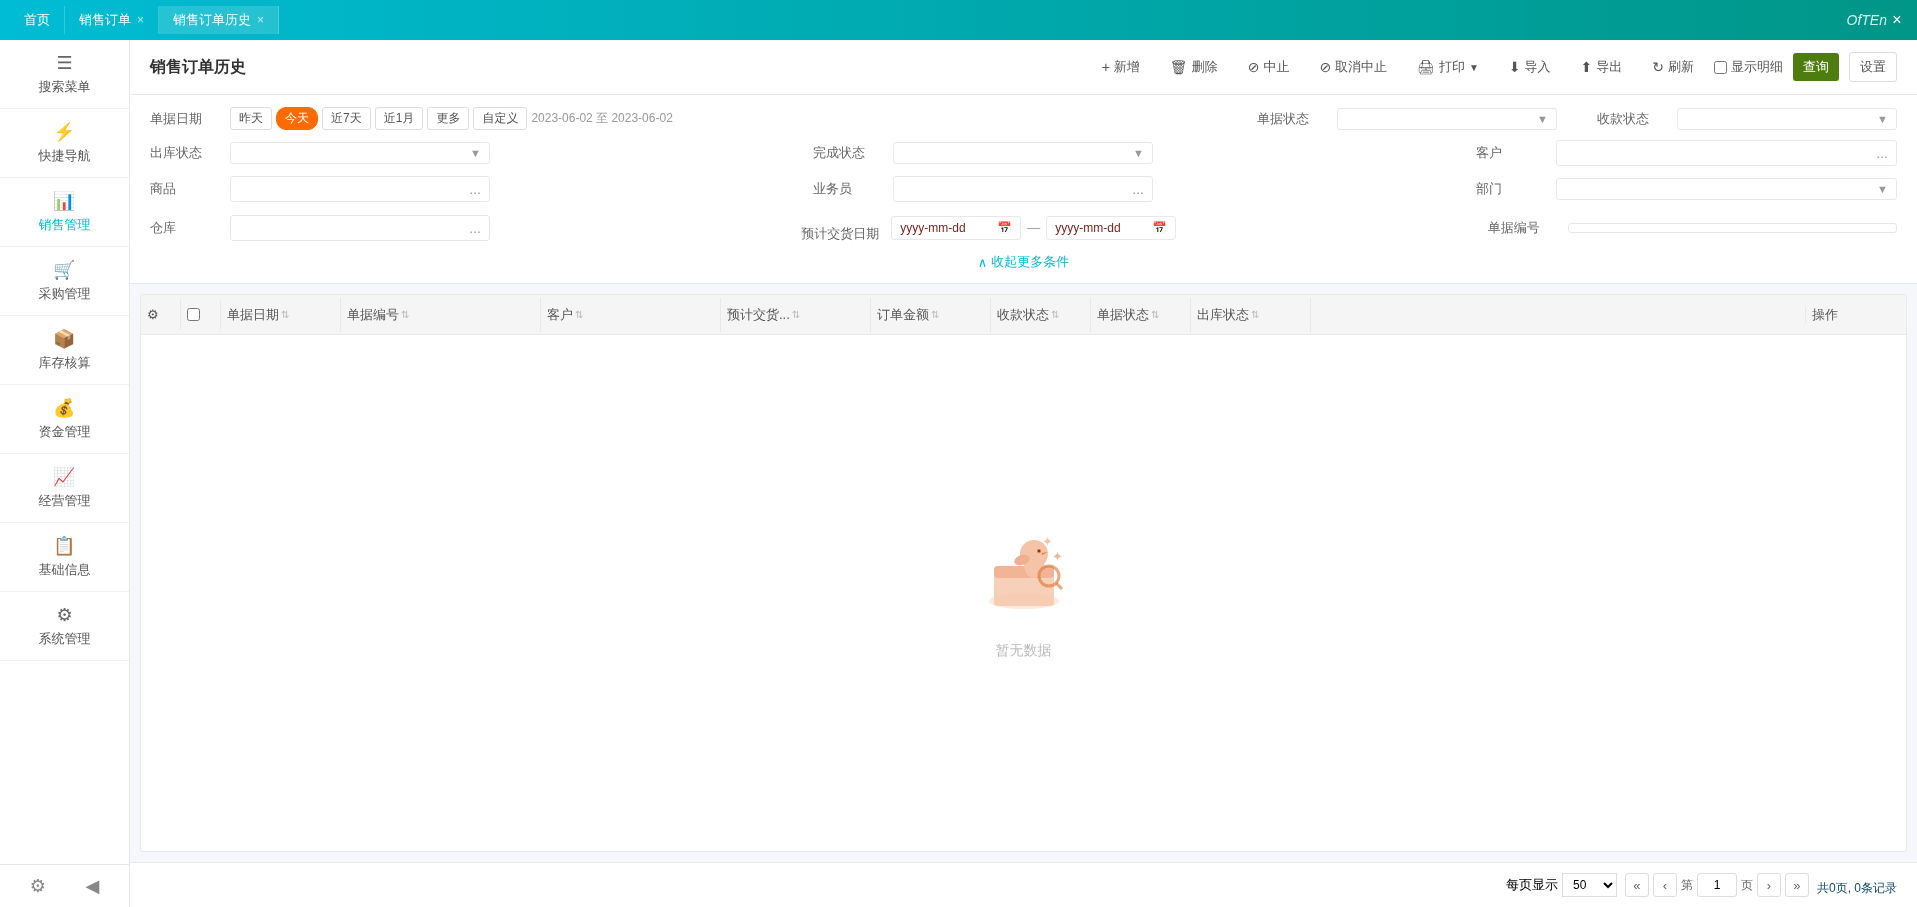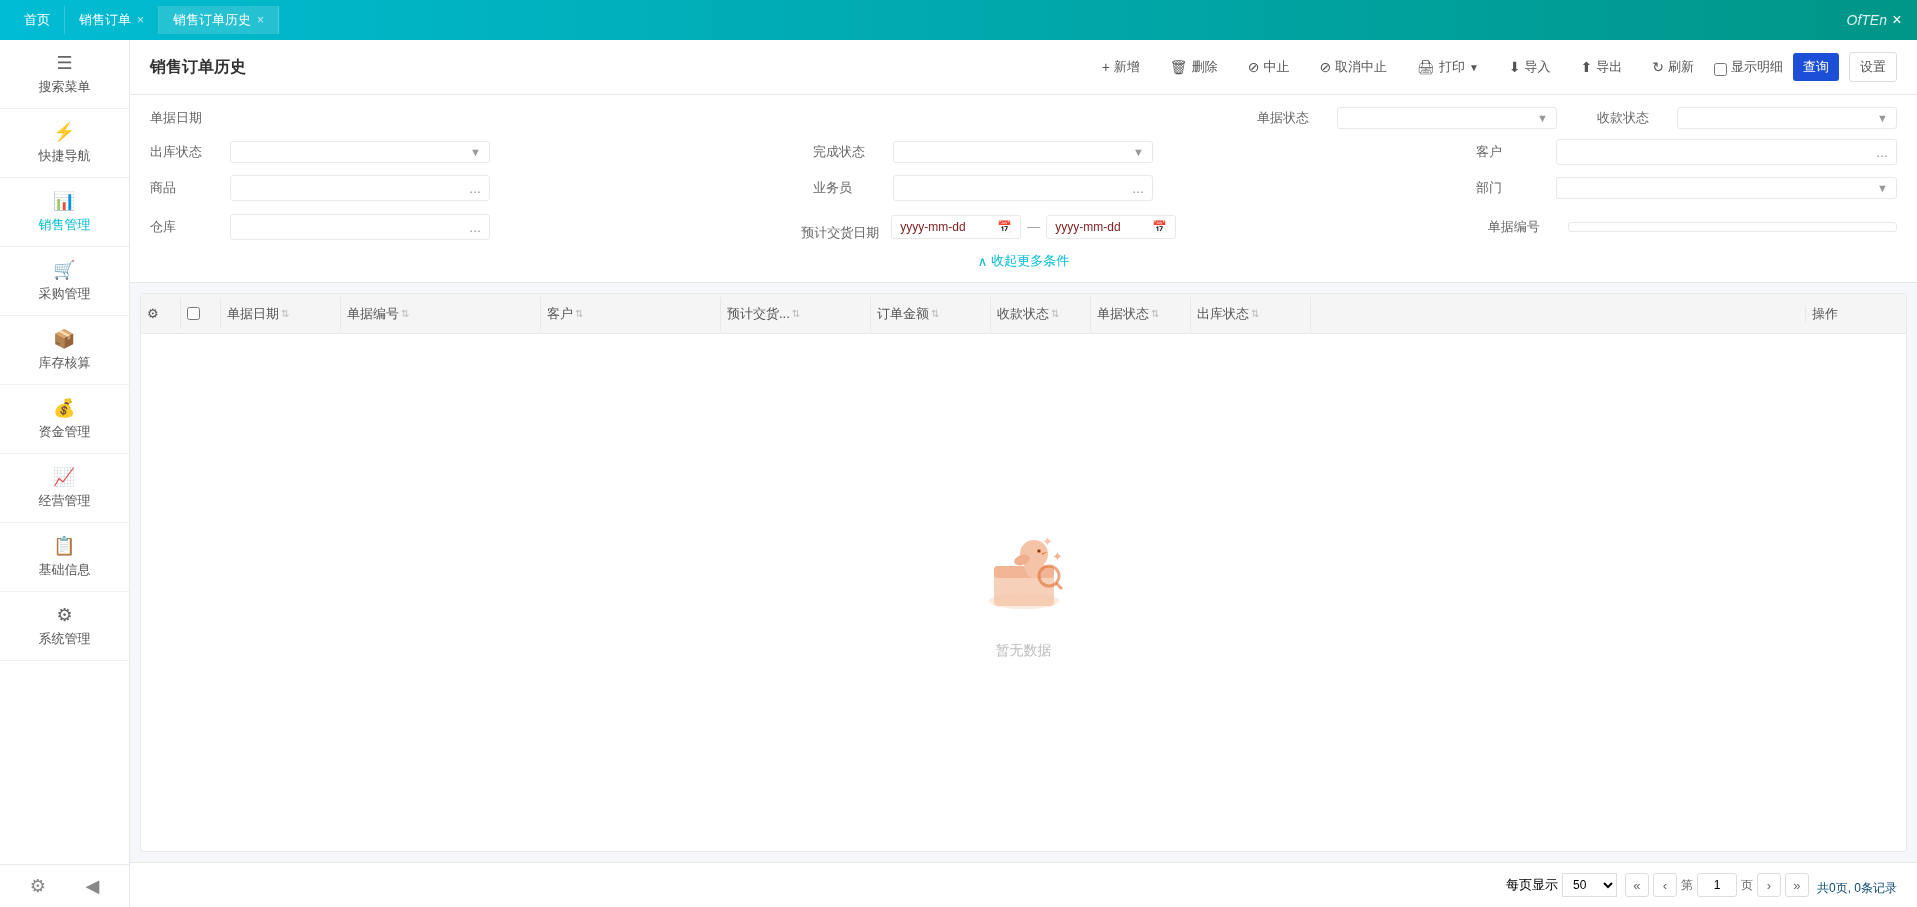--- a/index.html
+++ b/index.html
@@ -125,24 +125,24 @@
       align-items: center;
       gap: 4px;
       padding: 5px 10px;
       border: none;
       background: transparent;
       cursor: pointer;
       color: #555;
       font-size: 12px;
     }
     .toolbar-btn .btn-icon { font-size: 14px; }
-    .toolbar-btn.orange { background: #1d4ed8; color: white; border-radius: 3px; }
+    .toolbar-btn.orange { background: #4d7c0f; color: white; border-radius: 3px; }
     .checkbox-label {
       display: flex;
-      align-items: flex-end;
+      align-items: center;
       gap: 4px;
       font-size: 12px;
       color: #555;
       cursor: pointer;
     }
 
     
     .filter-section {
       background: white;
       padding: 12px 20px;
@@ -459,20 +459,31 @@
         <button class="toolbar-btn" style="border:1px solid #ddd;border-radius:3px;">
           <span>设置</span>
         </button>
       </div>
     </div>
 
     <div class="filter-section">
 
       <div class="filter-row">
         <span class="filter-label">单据日期</span>
+        <div class="filter-group" style="flex:none;gap:4px;">
+          <div class="date-quick-btns">
+            <button class="date-quick-btn">昨天</button>
+            <button class="date-quick-btn active">今天</button>
+            <button class="date-quick-btn">近7天</button>
+            <button class="date-quick-btn">近1月</button>
+            <button class="date-quick-btn">更多</button>
+            <button class="date-quick-btn">自定义</button>
+          </div>
+          <span class="date-range-text">2023-06-02 至 2023-06-02</span>
+        </div>
         <div style="flex:1;"></div>
         <span class="filter-label">单据状态</span>
         <div class="filter-select" style="width:220px;flex:none;">
           <span></span>
           <span class="filter-select-arrow">▼</span>
         </div>
         <div style="width:40px;"></div>
         <span class="filter-label">收款状态</span>
         <div class="filter-select" style="width:220px;flex:none;">
           <span></span>

